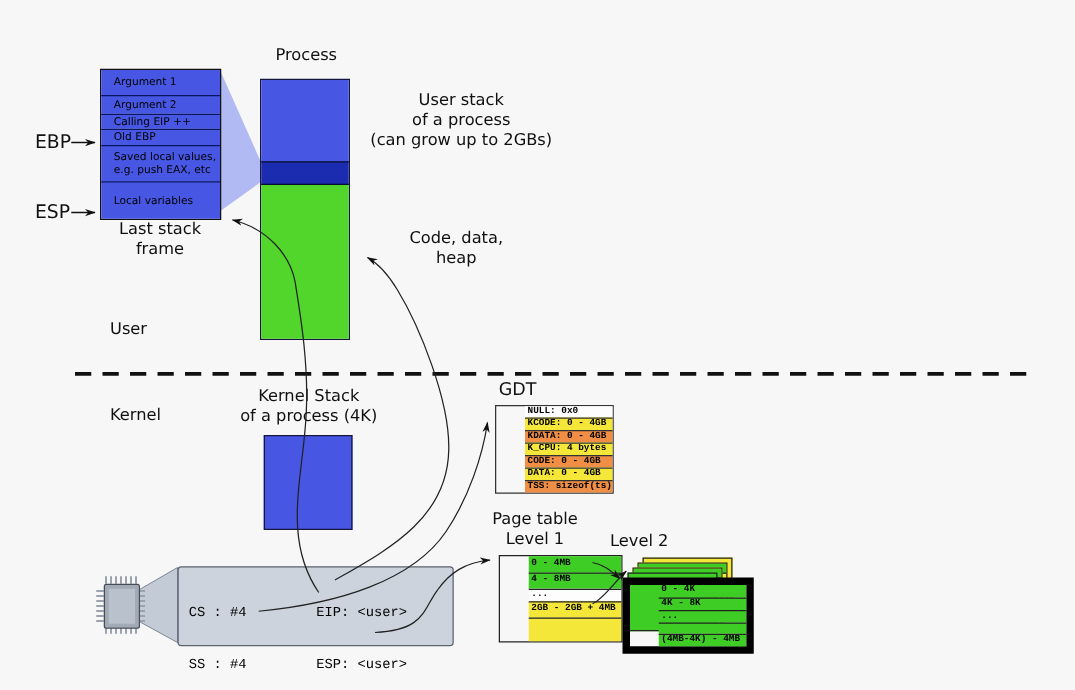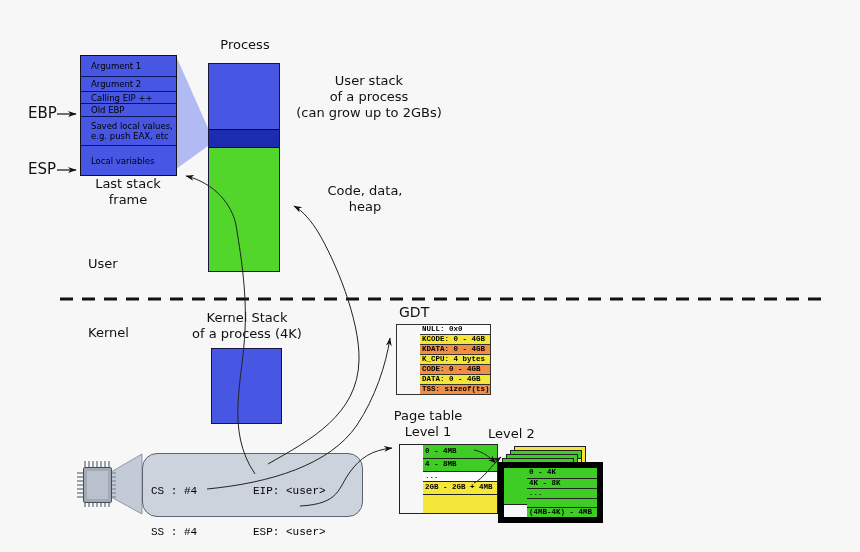--- a/index.html
+++ b/index.html
@@ -44,21 +44,21 @@
   .pt-row:first-child{border-top:none;}
   .rh13{height:13px}.rh12{height:12px}.rh9{height:9px}.rh18{height:18px}
   .rh10{height:10px}.rh8{height:8px}
 
   .l2-sheet{position:absolute;width:70px;height:45px;border:1px solid #222;z-index:9;}
   .l2-strip{height:7px;background:var(--table-green);border-bottom:1px solid #222;}
   #l2-front{left:498px;top:462px;width:70px;border:6px solid #000000;z-index:10;}
 
   
   #reg-box{left:142px;top:453px;width:196px;height:62px;background:var(--box-gray);
-           border:1px solid #5a6370;border-radius:15px;z-index:10;}
+           border:1px solid #5a6370;border-radius:3px;z-index:10;}
   .reg-col{position:absolute;top:4px;font-size:11px;line-height:13.5px;color:#000;white-space:pre;}
   #reg-col-left{left:8px;} #reg-col-right{left:110px;}
   #chip-body{left:83px;top:467px;width:27px;height:34px;background:var(--chip-gray);
              border:1px solid #454c56;border-radius:2px;z-index:10;
              box-shadow:inset 0 0 0 3px rgba(120,128,140,.35);}
   .pins-h{height:6px;width:26px;background:repeating-linear-gradient(90deg,#9aa2ae 0 2px,transparent 2px 4px);z-index:9;}
   .pins-v{width:6px;height:26px;background:repeating-linear-gradient(0deg,#9aa2ae 0 2px,transparent 2px 4px);z-index:9;}
 
   svg.layer{position:absolute;left:0;top:0;pointer-events:none;}
   #under-layer{z-index:5;} #over-layer{z-index:50;}

